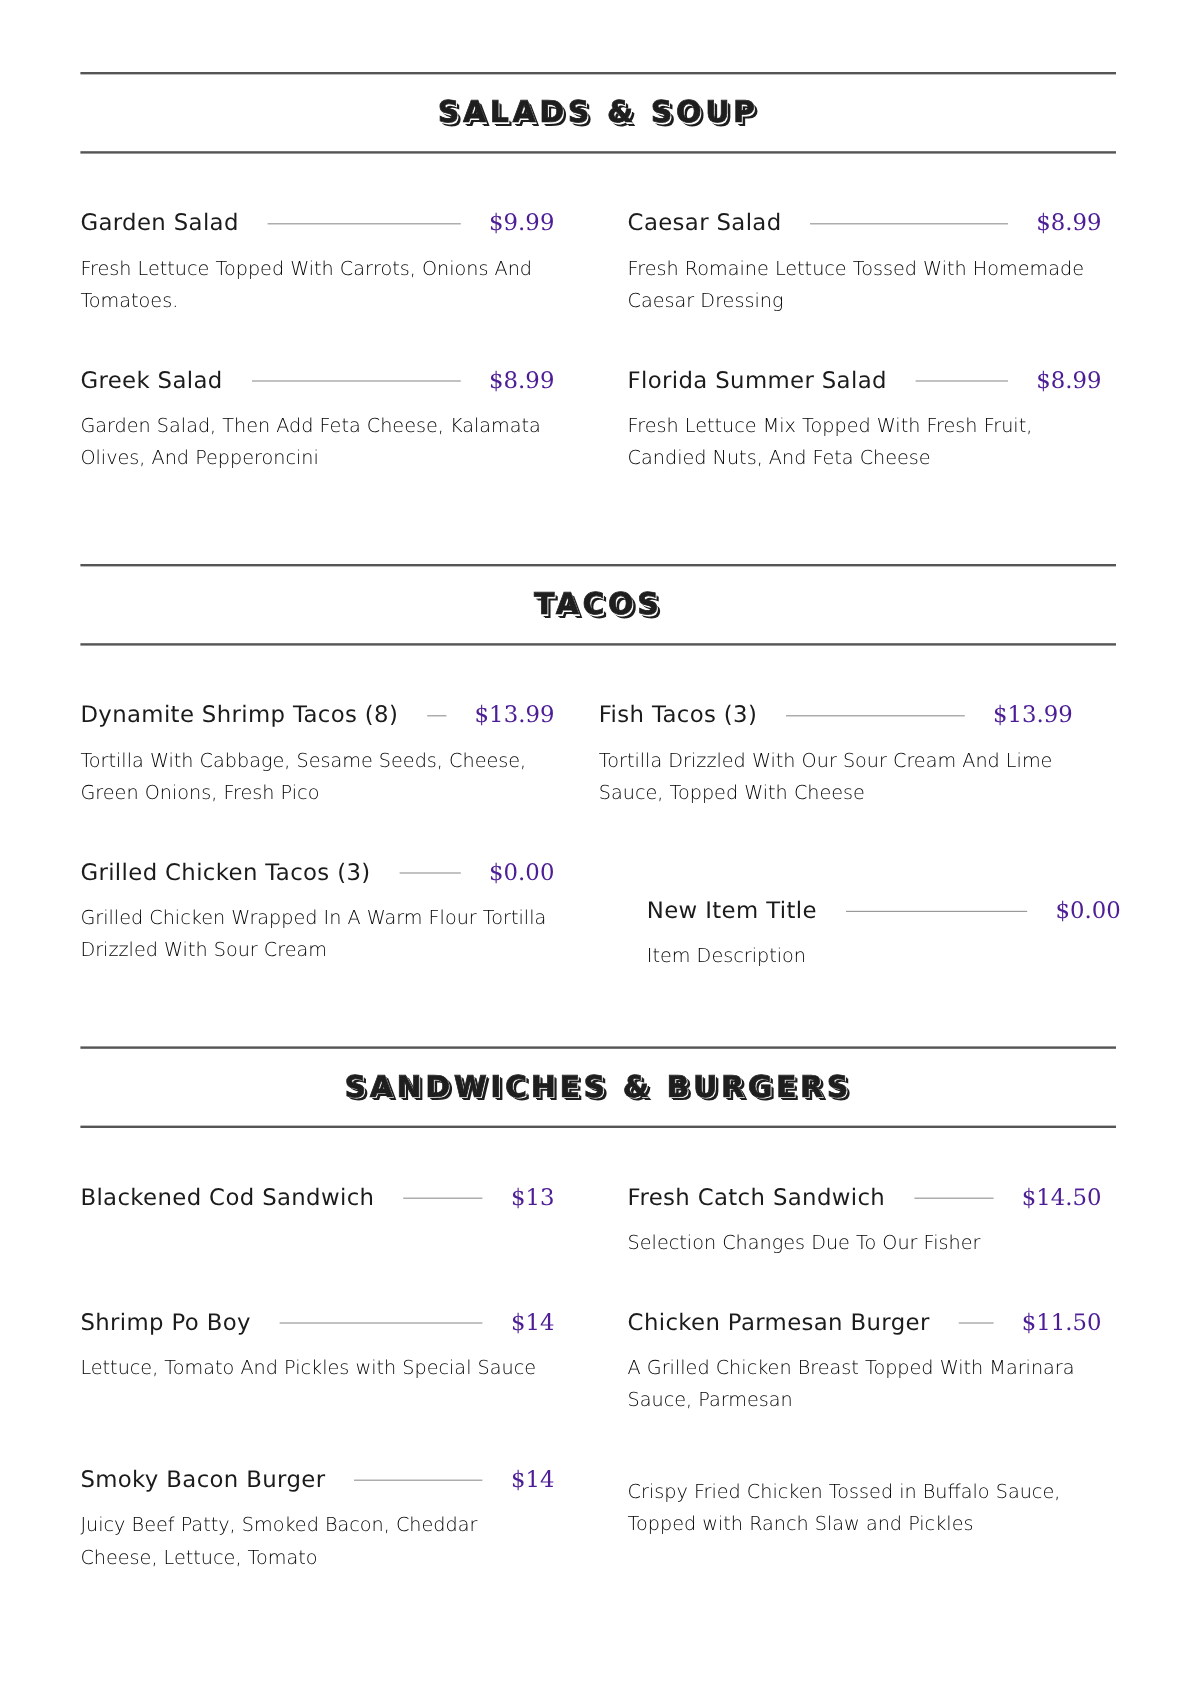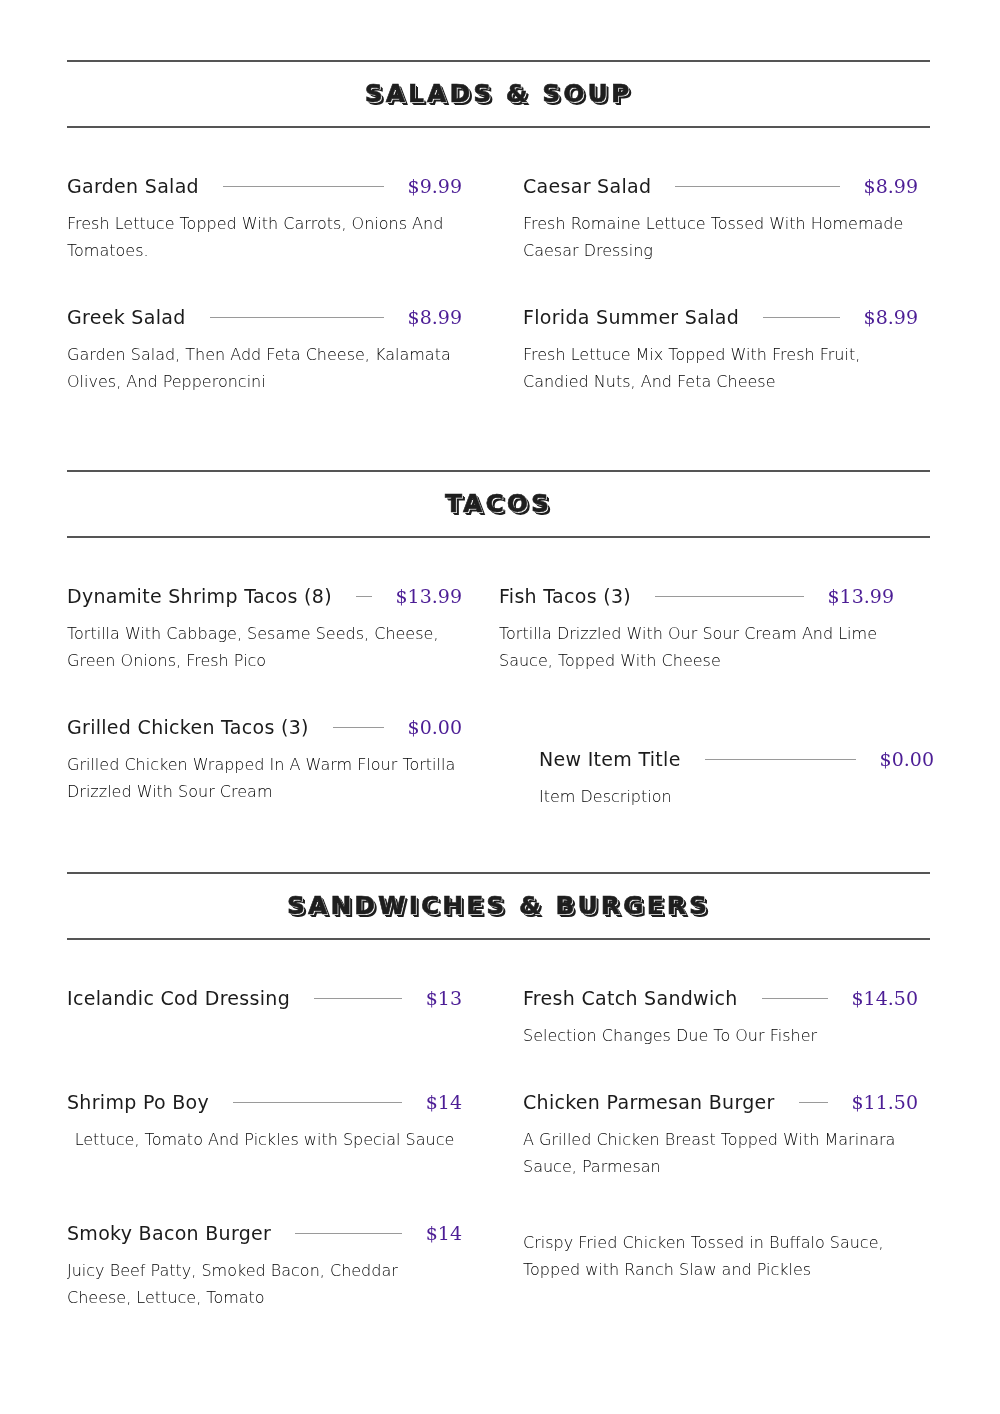--- a/index.html
+++ b/index.html
@@ -103,34 +103,34 @@
   </div>
 </div>
 
 <div class="section" style="top:872px;">
   <div class="sec-header">
     <span class="sec-title">SANDWICHES &amp; BURGERS</span>
   </div>
   <div class="items" style="top:112px;">
     <div class="item" style="left:0; top:0;">
       <div class="item-head">
-          <span class="item-name">Icelandic Cod Dressing</span>
+          <span class="item-name">Blackened Cod Sandwich</span>
           <span class="leader"></span>
           <span class="item-price">$13</span>
         </div>
     </div>
     <div class="item" style="left:456px; top:0;">
       <div class="item-head">
           <span class="item-name">Fresh Catch Sandwich</span>
           <span class="leader"></span>
           <span class="item-price">$14.50</span>
         </div>
       <div class="item-desc">Selection Changes Due To Our Fisher</div>
     </div>
-    <div class="item" style="left:0; top:104px;text-align:center;">
+    <div class="item" style="left:0; top:104px;">
       <div class="item-head">
           <span class="item-name">Shrimp Po Boy</span>
           <span class="leader"></span>
           <span class="item-price">$14</span>
         </div>
       <div class="item-desc">Lettuce, Tomato And Pickles with Special Sauce</div>
     </div>
     <div class="item" style="left:456px; top:104px;">
       <div class="item-head">
           <span class="item-name">Chicken Parmesan Burger</span>

